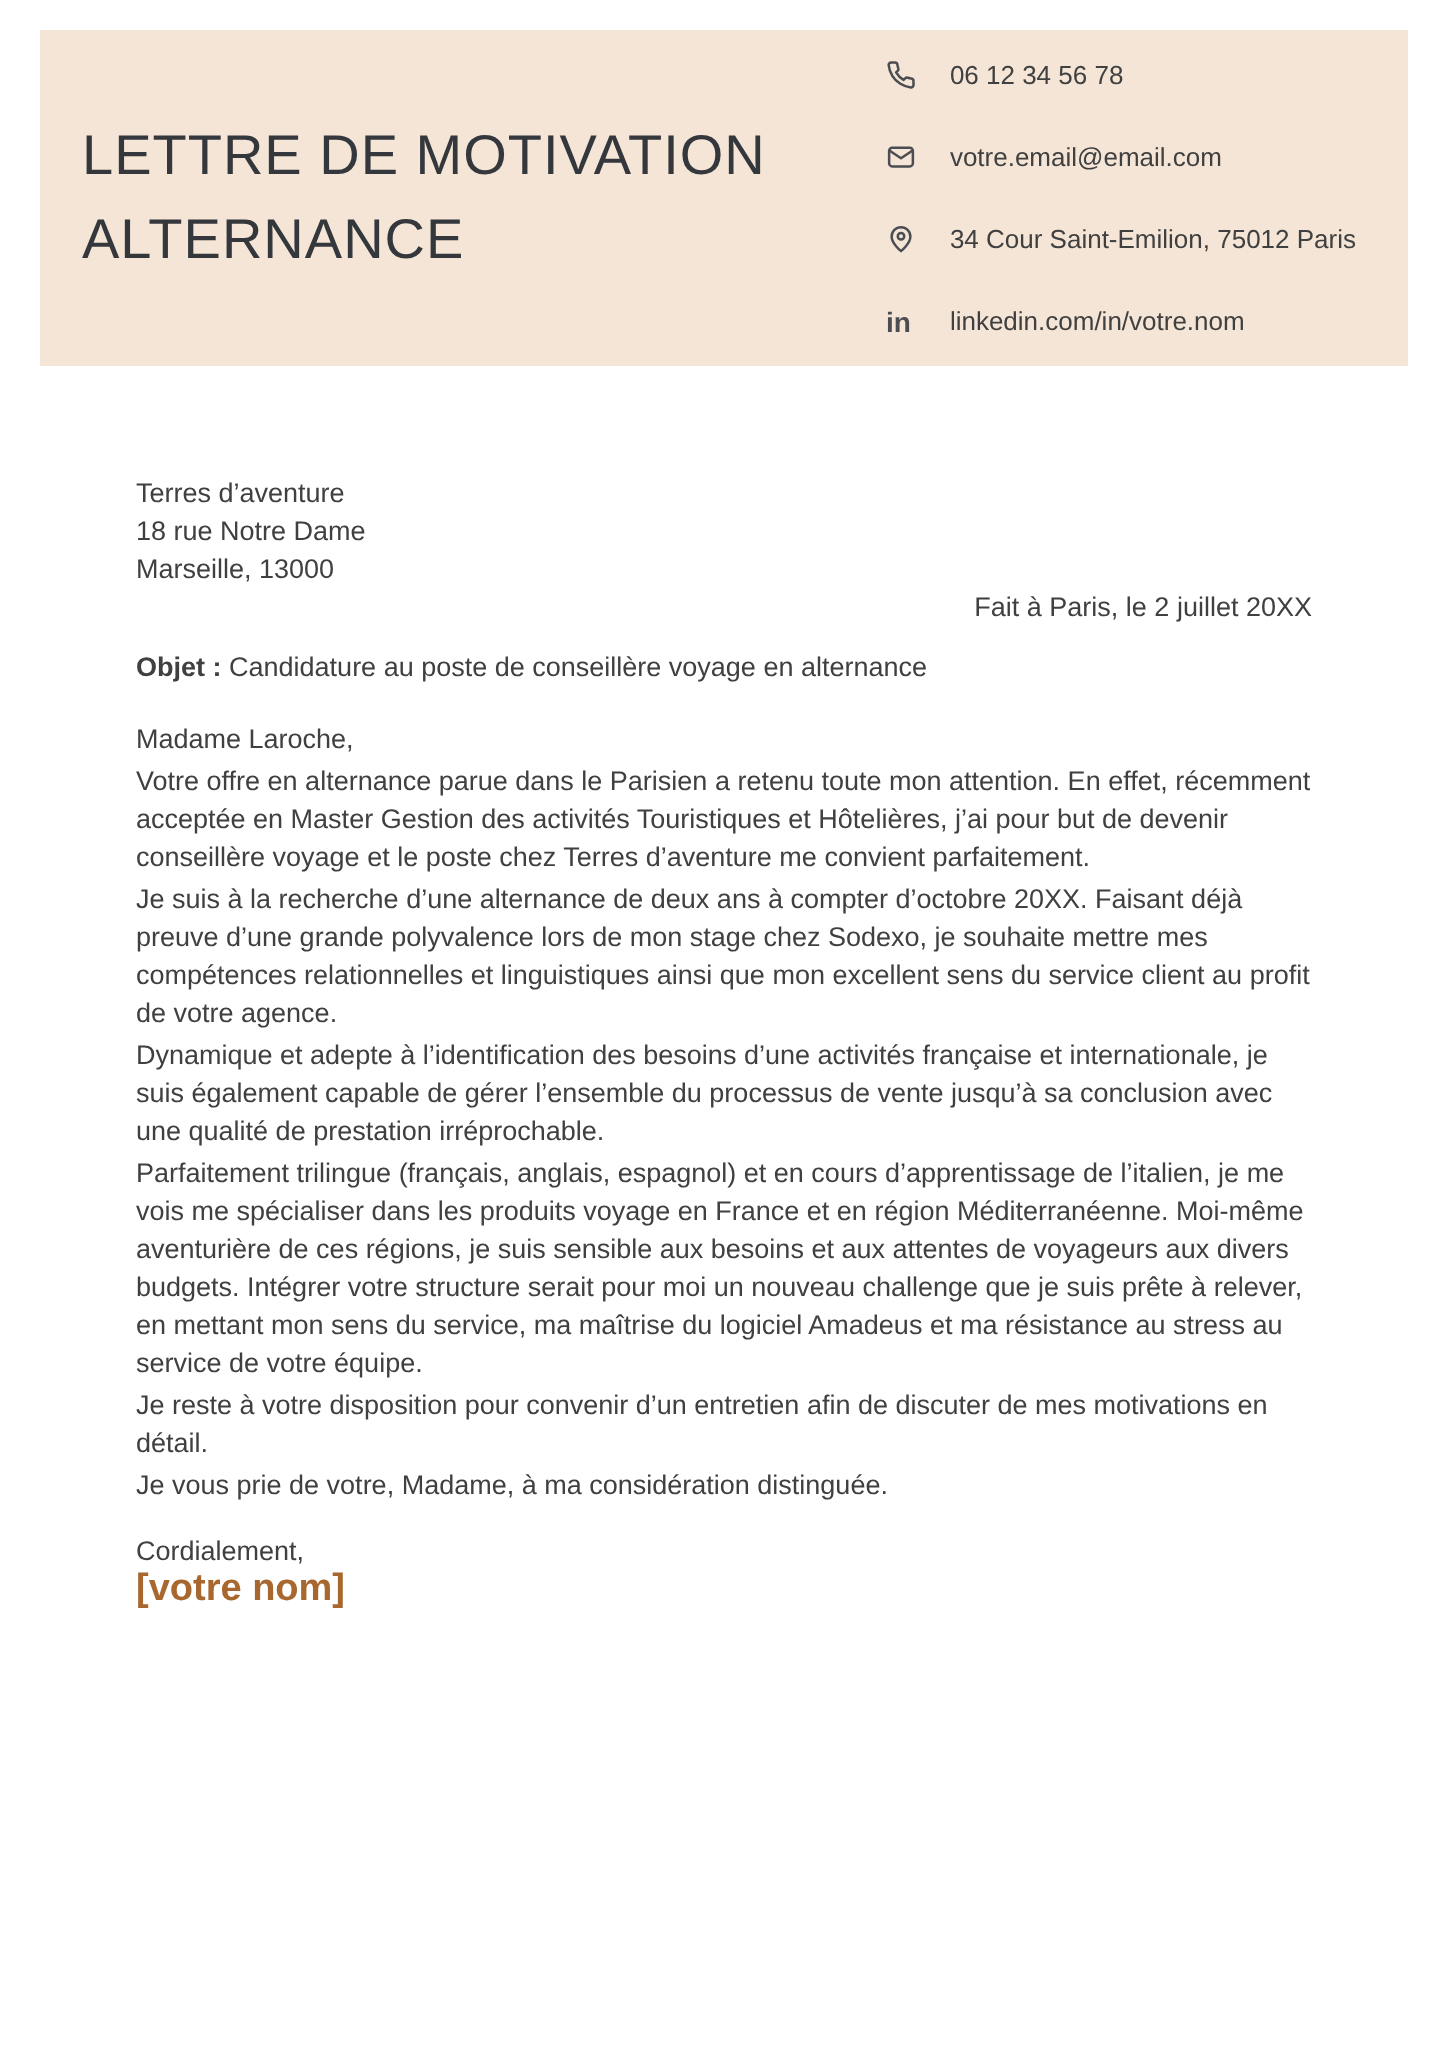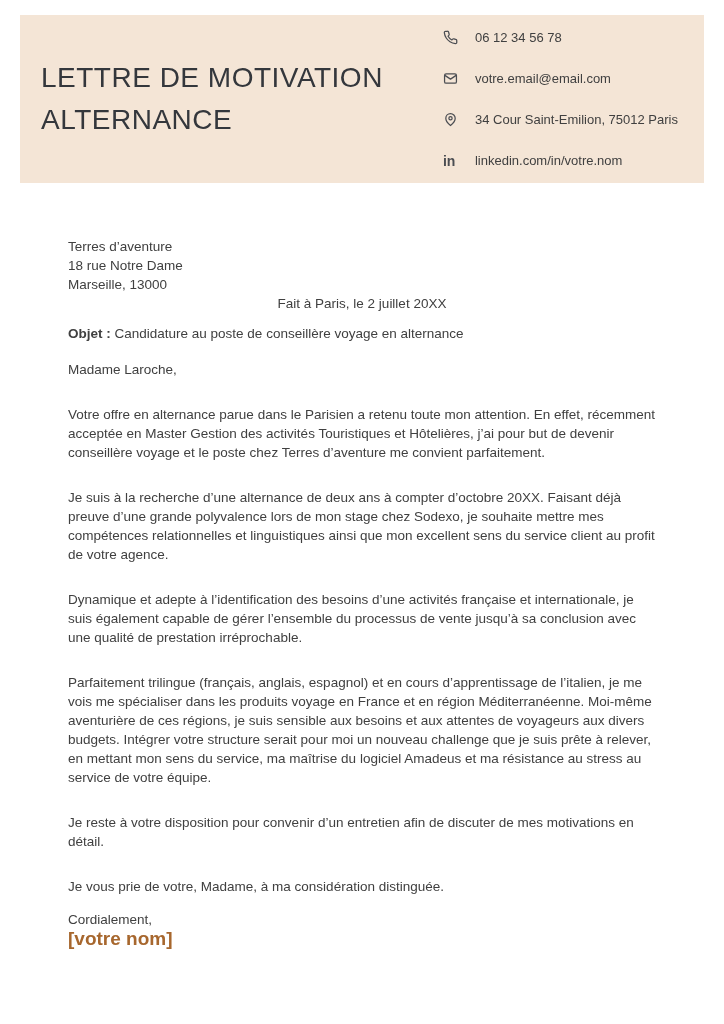--- a/index.html
+++ b/index.html
@@ -63,27 +63,27 @@
     color:var(--icon-color);
     letter-spacing:0;
   }
   .letter{
     margin:54px 68px 0 68px;
     font-size:13.5px;
     line-height:19px;
   }
   .recipient div{line-height:19px;}
   .date-line{
-    text-align:center;
+    text-align:right;
     margin-top:0px;
   }
   .subject{margin-top:11px;}
   .subject .lbl{font-weight:700;}
   .salutation{margin-top:17px;}
-  .letter p.para{margin-top:26px;}
+  .letter p.para{margin-top:2px;}
   .closing{margin-top:14px;}
   .signature{
     font-size:19px;
     font-weight:700;
     color:var(--signature-color);
   }
 </style>
 </head>
 <body>
 

